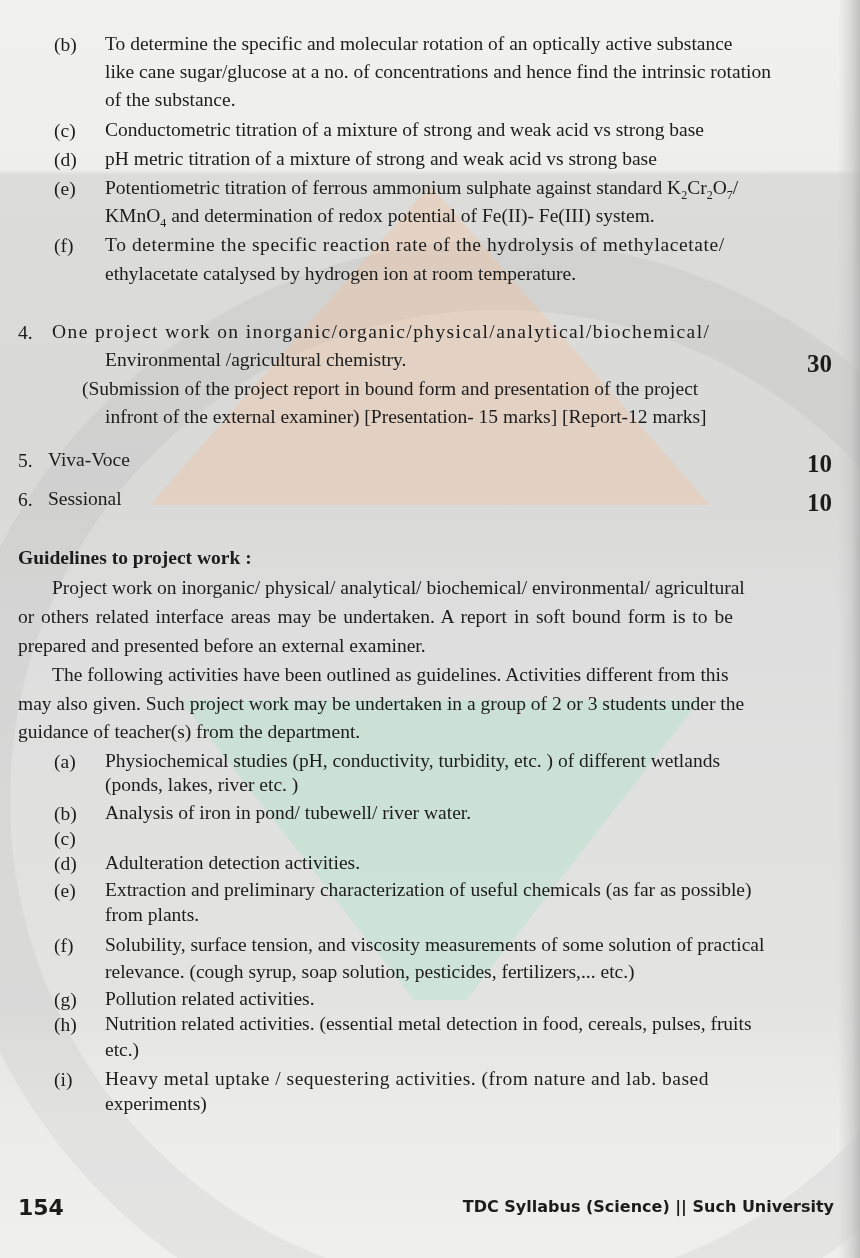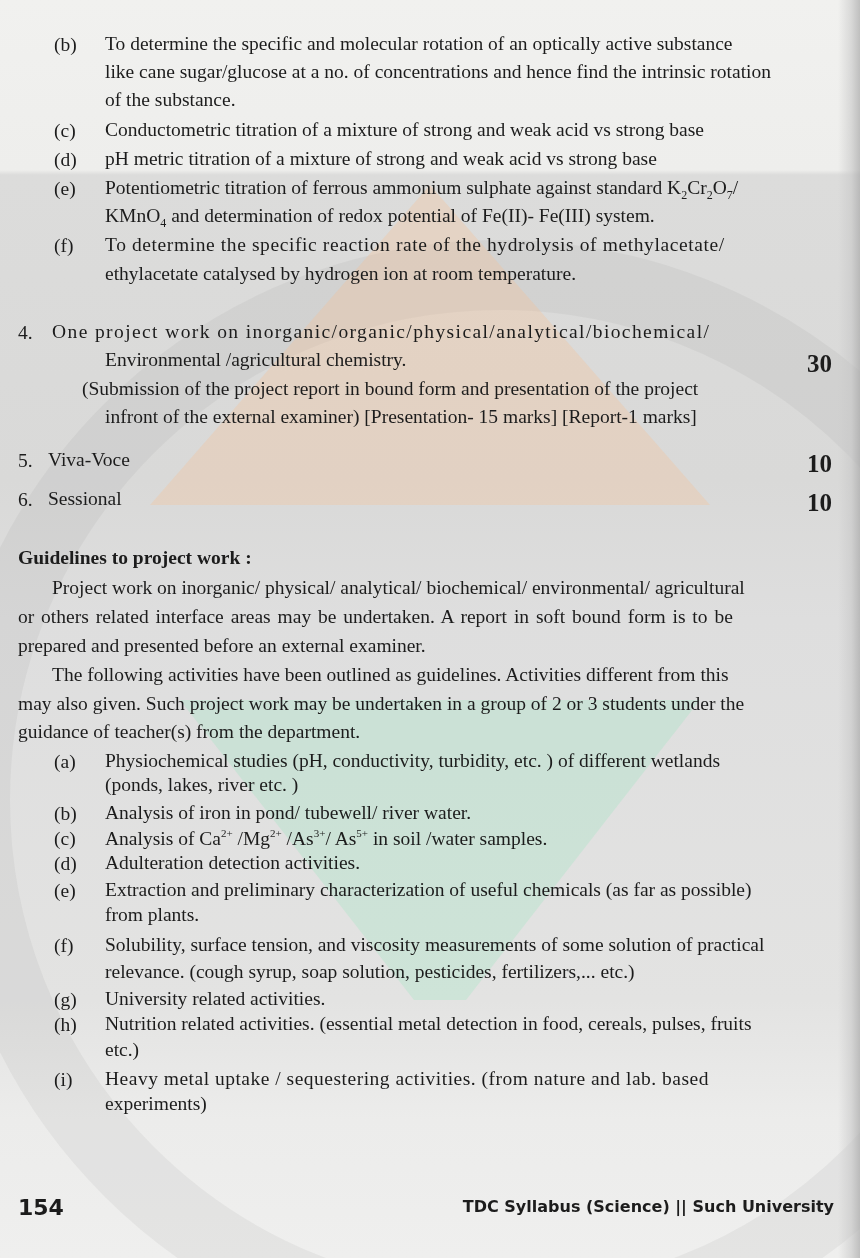--- a/index.html
+++ b/index.html
@@ -70,21 +70,21 @@
 
   <span class="label" style="left:54px;top:235px">(f)</span>
   <span class="line" style="left:105px;top:235px;letter-spacing:0.6px">To determine the specific reaction rate of the hydrolysis of  methylacetate/</span>
   <span class="line" style="left:105px;top:264px">ethylacetate catalysed by hydrogen ion at room temperature.</span>
 
   <span class="label" style="left:18px;top:322px">4.</span>
   <span class="line" style="left:52px;top:322px;letter-spacing:1.4px">One project work  on inorganic/organic/physical/analytical/biochemical/</span>
   <span class="line" style="left:105px;top:350px">Environmental /agricultural chemistry.</span>
   <span class="marks" style="top:350px">30</span>
   <span class="line" style="left:82px;top:379px">(Submission of the project report in bound form and presentation of the project</span>
-  <span class="line" style="left:105px;top:407px">infront of the external examiner)  [Presentation- 15 marks] [Report-1 marks]</span>
+  <span class="line" style="left:105px;top:407px">infront of the external examiner)  [Presentation- 15 marks] [Report-12 marks]</span>
 
   <span class="label" style="left:18px;top:450px">5.</span>
   <span class="line" style="left:48px;top:450px">Viva-Voce</span>
   <span class="marks" style="top:450px">10</span>
 
   <span class="label" style="left:18px;top:489px">6.</span>
   <span class="line" style="left:48px;top:489px">Sessional</span>
   <span class="marks" style="top:489px">10</span>
 
   <span class="line heading" style="left:18px;top:548px">Guidelines to project work :</span>
@@ -96,35 +96,34 @@
   <span class="line" style="left:18px;top:722px">guidance of teacher(s) from the department.</span>
 
   <span class="label" style="left:54px;top:751px">(a)</span>
   <span class="line" style="left:105px;top:751px">Physiochemical studies (pH, conductivity, turbidity, etc. ) of different wetlands</span>
   <span class="line" style="left:105px;top:775px">(ponds, lakes, river etc. )</span>
 
   <span class="label" style="left:54px;top:803px">(b)</span>
   <span class="line" style="left:105px;top:803px">Analysis of iron in pond/ tubewell/ river water.</span>
 
   <span class="label" style="left:54px;top:828px">(c)</span>
-  <span class="line" style="left:105px;top:828px"><span>Analysis of Ca</span><span class="sup">2+</span><span> /Mg</span><span class="sup">2+</span><span> /As</span><span class="sup">3+</span><span>/ As</span><span class="sup">5+</span><span> in soil /water samples.</span></span>
 
   <span class="label" style="left:54px;top:853px">(d)</span>
   <span class="line" style="left:105px;top:853px">Adulteration detection activities.</span>
 
   <span class="label" style="left:54px;top:880px">(e)</span>
   <span class="line" style="left:105px;top:880px">Extraction and preliminary characterization of useful chemicals (as far as possible)</span>
   <span class="line" style="left:105px;top:905px">from plants.</span>
 
   <span class="label" style="left:54px;top:935px">(f)</span>
   <span class="line" style="left:105px;top:935px">Solubility, surface tension, and viscosity measurements of some solution of practical</span>
   <span class="line" style="left:105px;top:962px">relevance. (cough syrup, soap solution, pesticides, fertilizers,... etc.)</span>
 
   <span class="label" style="left:54px;top:989px">(g)</span>
-  <span class="line" style="left:105px;top:989px">University related activities.</span>
+  <span class="line" style="left:105px;top:989px">Pollution related activities.</span>
 
   <span class="label" style="left:54px;top:1014px">(h)</span>
   <span class="line" style="left:105px;top:1014px">Nutrition related activities. (essential metal detection in food, cereals, pulses, fruits</span>
   <span class="line" style="left:105px;top:1040px">etc.)</span>
 
   <span class="label" style="left:54px;top:1069px">(i)</span>
   <span class="line" style="left:105px;top:1069px;letter-spacing:0.5px">Heavy metal uptake / sequestering activities. (from nature and lab. based</span>
   <span class="line" style="left:105px;top:1094px">experiments)</span>
 
   <span class="footer-num">154</span>

